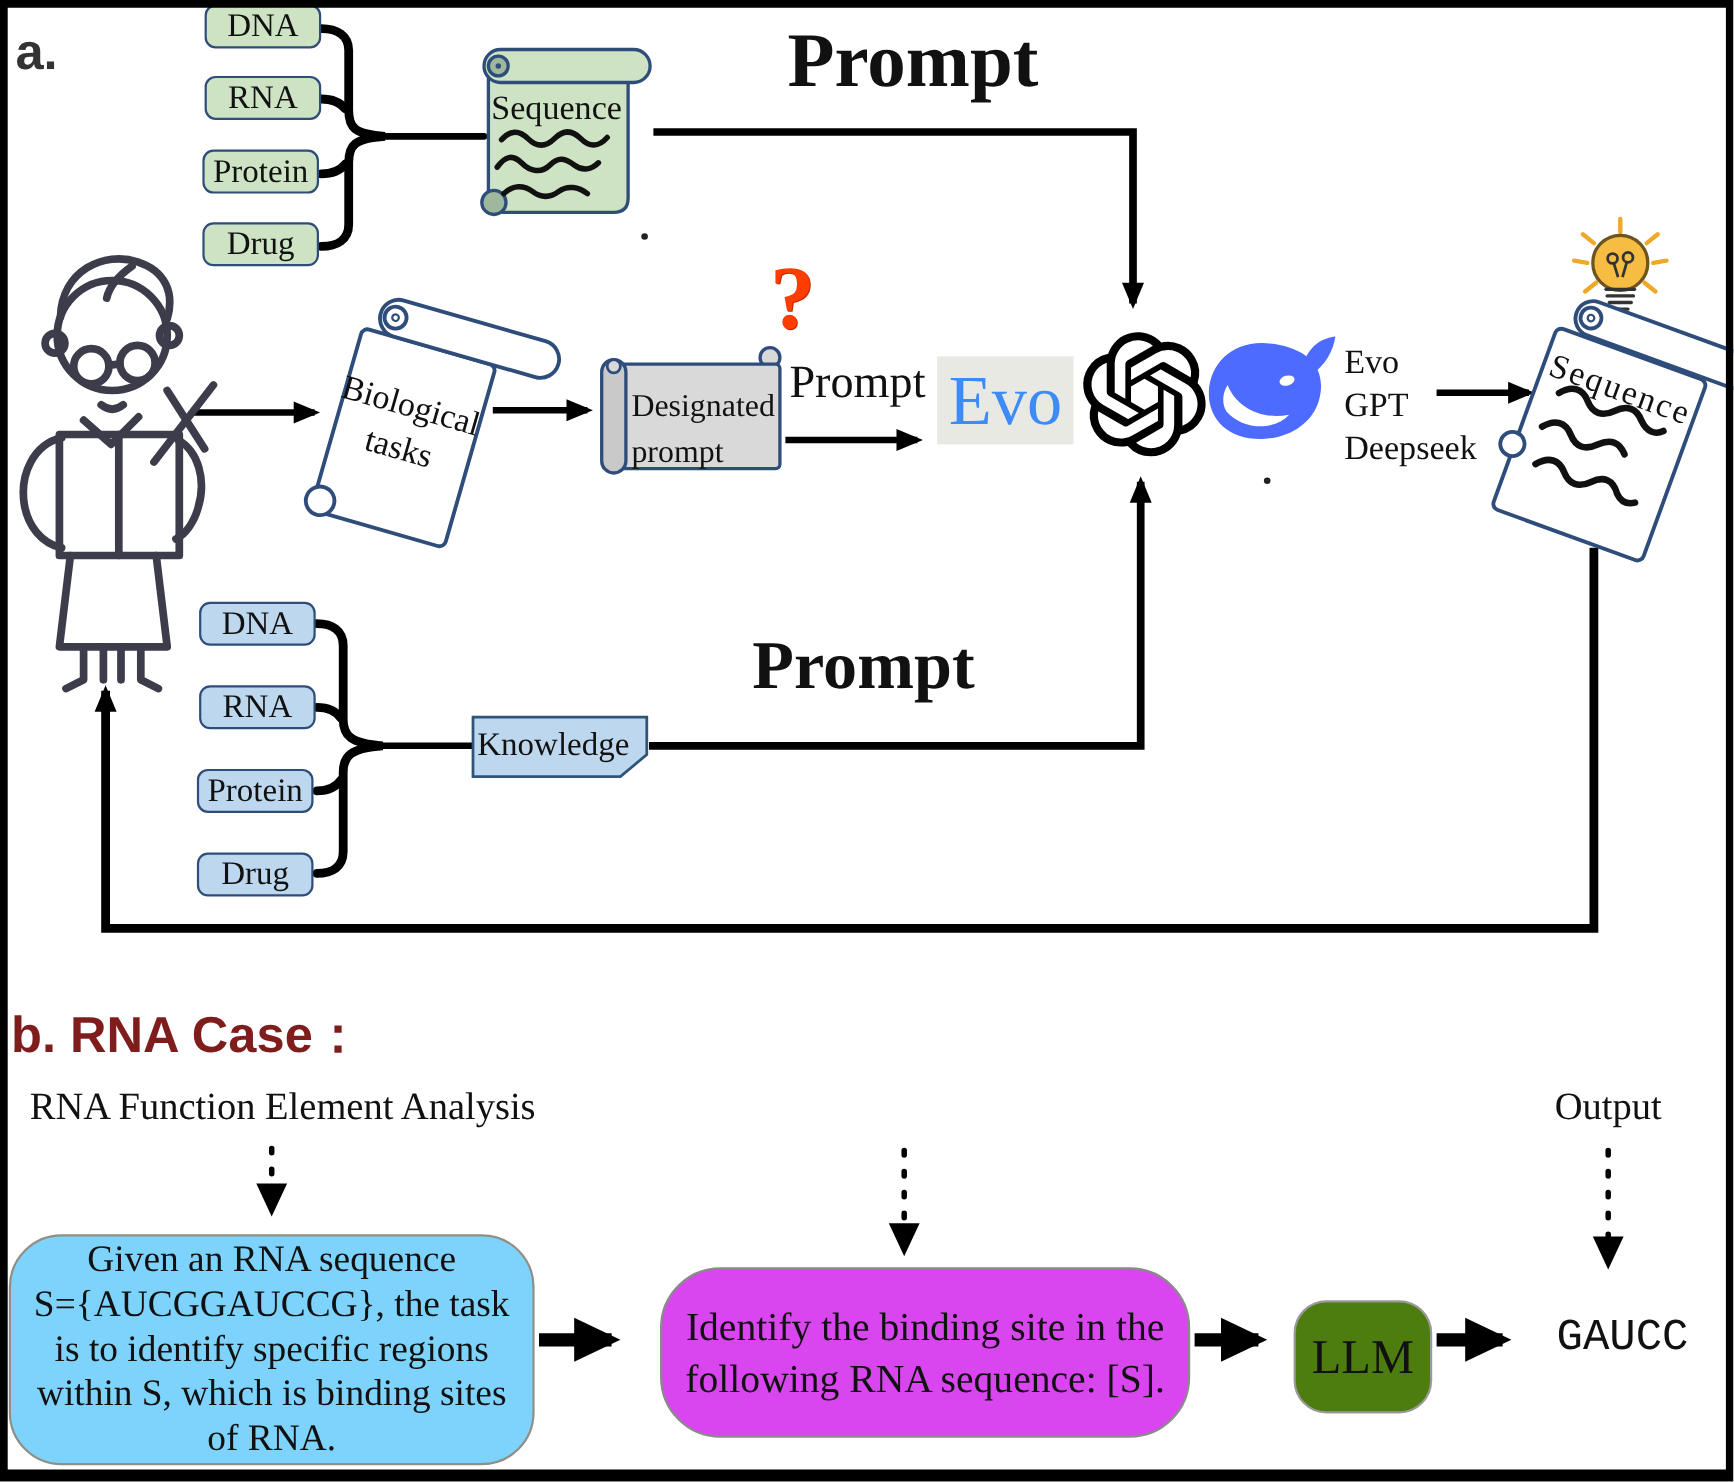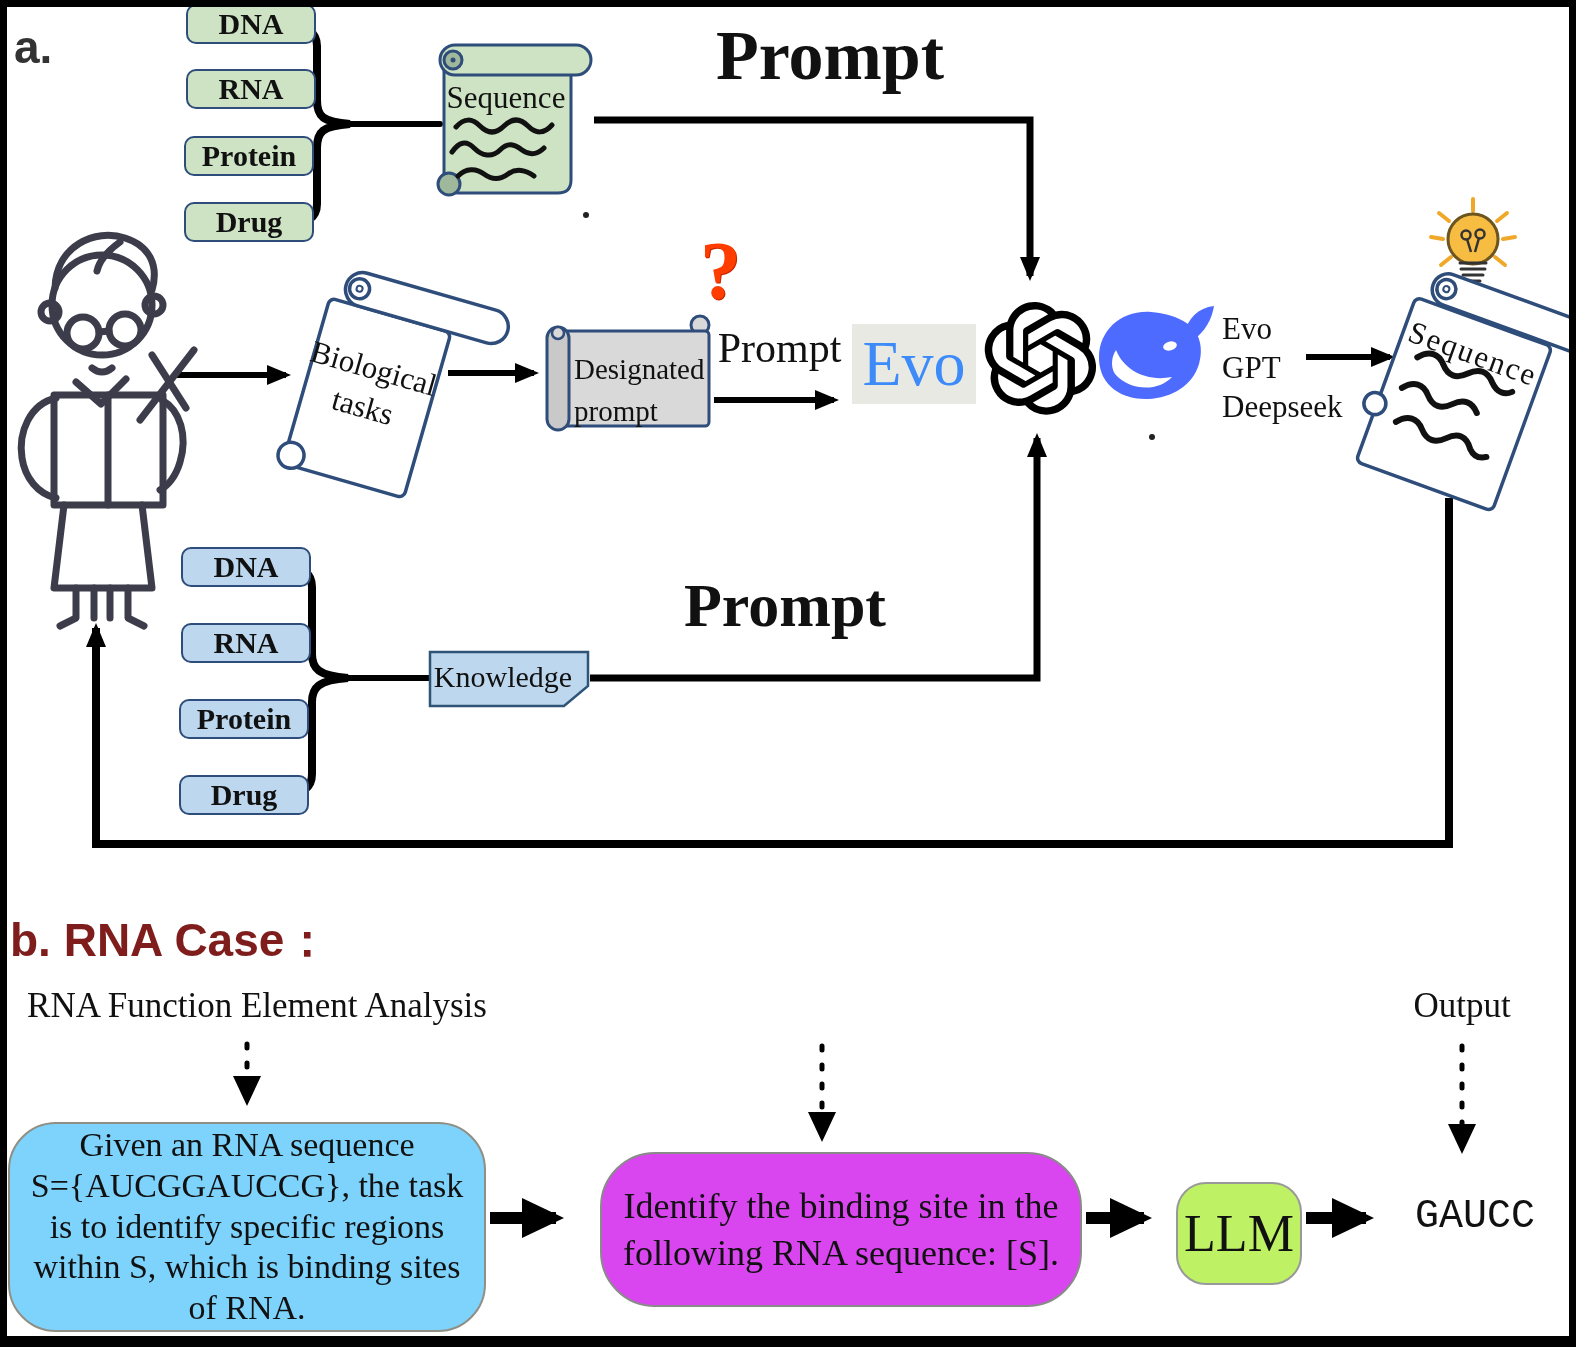--- a/index.html
+++ b/index.html
@@ -4,42 +4,42 @@
 <style>
   html,body{margin:0;padding:0;background:#e8e8e8;}
   .canvas{position:relative;width:1576px;height:1347px;background:#ffffff;overflow:hidden;
           font-family:"Liberation Serif", serif;color:#111;}
   .frame{position:absolute;inset:0;border:7px solid #000;border-bottom-width:11px;pointer-events:none;z-index:60;}
   svg.layer{position:absolute;left:0;top:0;z-index:1;}
   .txt{position:absolute;z-index:10;}
   .pre{white-space:pre-line;}
   .ctr{text-align:center;}
   .panel-label{font-family:"Liberation Sans", sans-serif;font-weight:bold;font-size:46px;color:#333;}
-  .in-box{position:absolute;z-index:10;width:130px;height:40px;border:2.5px solid #2f4d7a;border-radius:10px;
-          display:flex;align-items:center;justify-content:center;font-size:30px;box-sizing:border-box;font-weight:bold;}
+  .in-box{position:absolute;z-index:10;width:106px;height:40px;border:2.5px solid #2f4d7a;border-radius:10px;
+          display:flex;align-items:center;justify-content:center;font-size:30px;box-sizing:border-box;}
   .green-box{background:#cde3c3;}
   .blue-box{background:#bdd7ee;}
   .prompt-big{font-weight:bold;font-size:70px;}
   .prompt-mid{font-size:42px;}
   .scroll-label{font-size:31px;}
   .q-mark{font-size:82px;font-weight:bold;color:#ff3d00;text-shadow:1px 1px 0 #c42800;}
   .evo-badge{position:absolute;z-index:10;left:852px;top:324px;width:124px;height:80px;background:#e9e9e4;
              display:flex;align-items:center;justify-content:center;font-size:64px;color:#3d8bf8;}
   .model-names{font-size:31px;line-height:1.25;}
   .b-title{font-family:"Liberation Sans", sans-serif;font-weight:bold;font-size:46px;color:#7f1d1d;}
   .col-title{font-size:35px;}
   .task-box{position:absolute;z-index:10;left:8px;top:1122px;width:478px;height:210px;background:#7dd3fc;
             border:2px solid #8f8f85;border-radius:48px;display:flex;align-items:center;justify-content:center;
             text-align:center;font-size:34px;line-height:1.2;box-sizing:border-box;}
   .prompt-box{position:absolute;z-index:10;left:600px;top:1152px;width:482px;height:155px;background:#d946ef;
               border:2px solid #8a8a8a;border-radius:55px;display:flex;align-items:center;justify-content:center;
               text-align:center;font-size:36px;line-height:1.3;box-sizing:border-box;}
-  .llm-box{position:absolute;z-index:10;left:1176px;top:1182px;width:126px;height:103px;background:#bef264;
+  .llm-box{position:absolute;z-index:10;left:1176px;top:1182px;width:126px;height:103px;background:#4d7c0f;
            border:2.5px solid #999;border-radius:30px;display:flex;align-items:center;justify-content:center;
-           font-size:52px;box-sizing:border-box;}
+           font-size:44px;box-sizing:border-box;}
   .gaucc{font-size:40px;font-family:Liberation Mono, monospace;}
 </style>
 </head>
 <body>
 
 <div class="canvas">
   <div class="frame"></div>
 
   <svg class="layer" width="1576" height="1347" viewBox="0 0 1576 1347">
     <defs>

